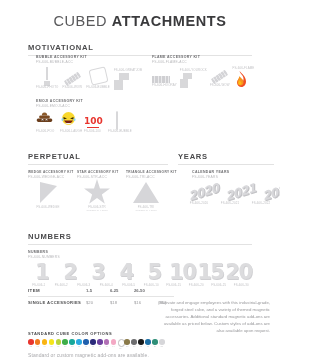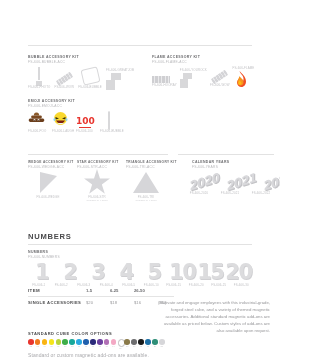--- a/index.html
+++ b/index.html
@@ -72,21 +72,21 @@
   }
 
   .row{display:flex;}
   .col{display:flex;flex-direction:column;}
 
   
   .shp{background:#d8d8da;display:block;}
 
   
   #motivational{position:absolute;left:28px;top:43px;width:224px;}
-  .m-left{position:absolute;left:0;top:0;width:110px;}
+  .m-left{position:absolute;left:8px;top:0;width:110px;}
   .m-right{position:absolute;left:124px;top:0;width:110px;}
 
   .bubble-shape{
     width:15px;height:14px;border:1.6px solid #d8d8da;border-radius:3px;
     transform:rotate(-13deg);background:#fff;
   }
   .bar-shape{
     width:17px;height:6px;background:#d4d4d7;transform:rotate(-34deg);
     border-radius:1px;
   }
@@ -171,22 +171,27 @@
   #marketing{
     position:absolute;right:10px;top:300px;width:114px;
     font-size:4.3px;line-height:1.62;color:#97979a;text-align:right;
   }
 </style>
 </head>
 <body>
 
 <div class="page">
 
+  <div class="doc-title">
+    <span>CUBED</span>
+    <b>ATTACHMENTS</b>
+  </div>
 
   <div id="motivational">
+    <div class="section-head">MOTIVATIONAL</div>
     <div class="rule"></div>
 
     <div class="m-left" style="top:12px;">
       <div class="kit-title">BUBBLE ACCESSORY KIT</div>
       <div class="kit-sku">FS-606-BUBBLE-ACC</div>
 
       <div class="row" style="margin-top:2px;align-items:flex-end;gap:4px;">
         <div class="col">
           <span class="shp" style="width:2px;height:13px;margin:0 auto;"></span>
           <span class="shp" style="width:6px;height:5px;margin:1px auto 0;"></span>
@@ -279,20 +284,21 @@
         </div>
         <div class="emoji-cell">
           <span class="bubble-shape" style="margin:0 auto 2px;"></span>
           <div class="part-label">FS-606-BUBBLE</div>
         </div>
       </div>
     </div>
   </div>
 
   <div id="perpetual">
+    <div class="section-head">PERPETUAL</div>
     <div class="rule"></div>
 
     <div class="per-row" style="margin-top:3px;">
       <div class="per-col">
         <div class="kit-title" style="font-size:3.2px;">WEDGE ACCESSORY KIT</div>
         <div class="kit-sku">FS-606-WEDGE-ACC</div>
         <div style="height:26px;display:flex;align-items:center;justify-content:center;">
           <span class="wedge"></span>
         </div>
         <div class="part-label">FS-606-WEDGE</div>
@@ -315,20 +321,21 @@
         <div style="height:26px;display:flex;align-items:center;justify-content:center;">
           <span class="triangle"></span>
         </div>
         <div class="part-label">FS-606-TRI</div>
         <div class="part-sub">available in 4 sizes</div>
       </div>
     </div>
   </div>
 
   <div id="years">
+    <div class="section-head">YEARS</div>
     <div class="rule"></div>
 
     <div style="padding-left:14px;margin-top:3px;">
       <div class="kit-title">CALENDAR YEARS</div>
       <div class="kit-sku">FS-606-YEARS</div>
     </div>
 
     <div class="year-row" style="margin:4px 0 0 10px;">
       <div style="text-align:center;">
         <div class="yr">2020</div>

